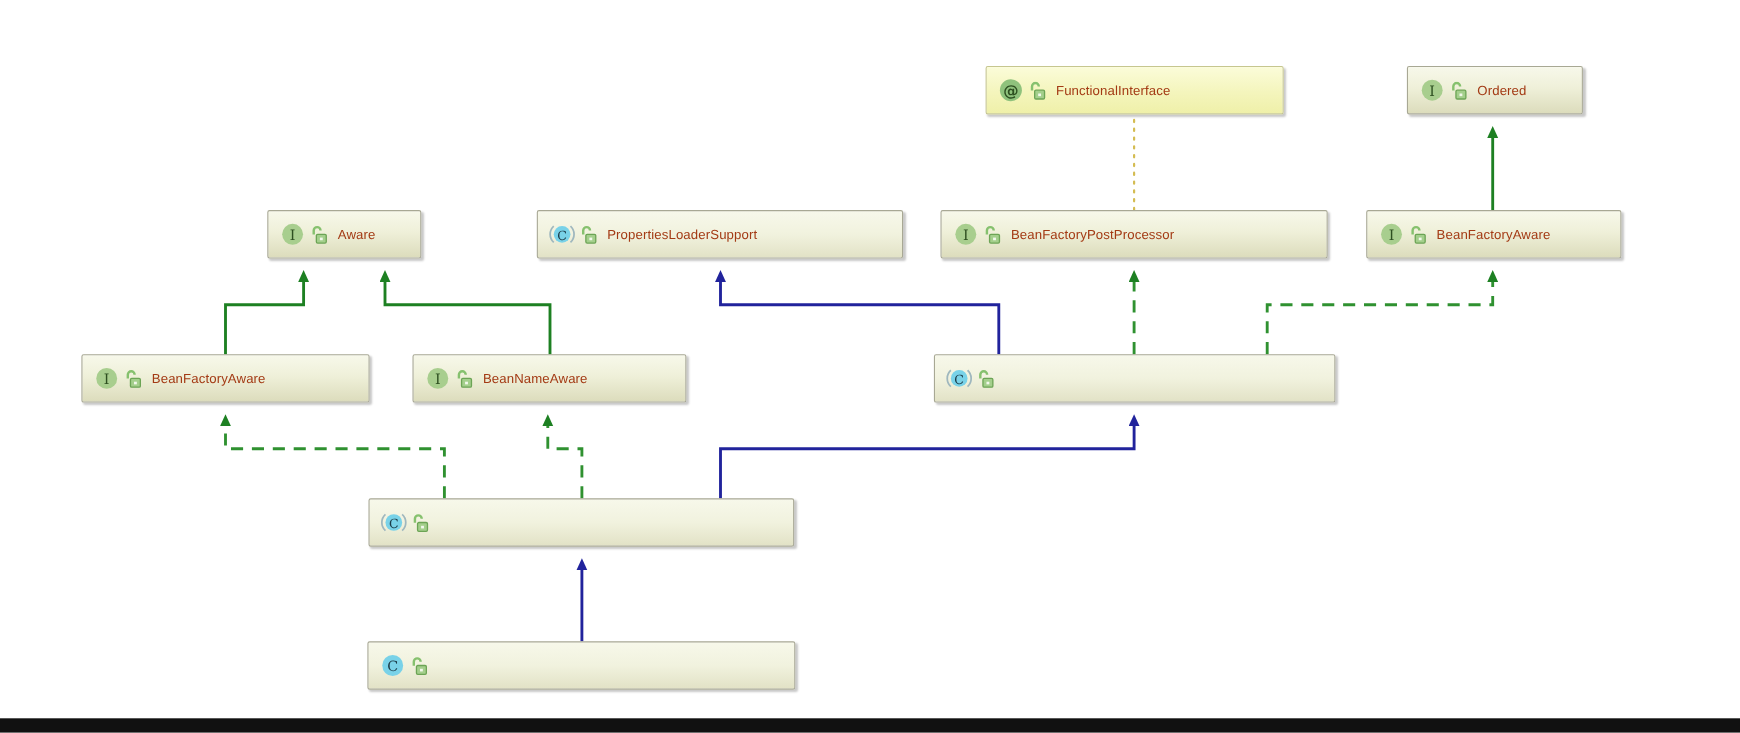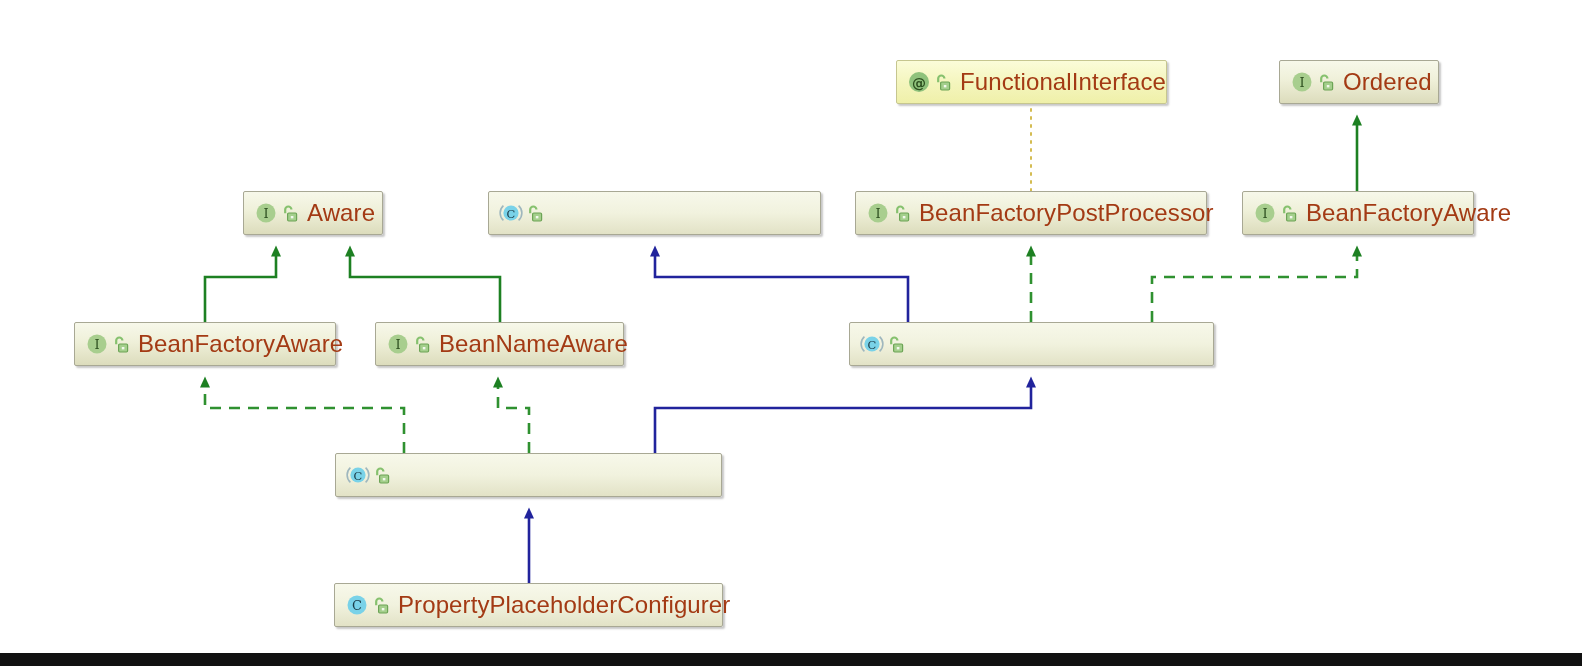--- a/index.html
+++ b/index.html
@@ -44,21 +44,21 @@
     background: linear-gradient(to bottom, #f7f8ea 0%, #eff0d9 45%, #dcdcbc 100%);
   }
   .node.kind-class {
     background: linear-gradient(to bottom, #f7f8ea 0%, #f1f2de 50%, #e2e2c6 100%);
   }
   .node.kind-annotation {
     background: linear-gradient(to bottom, #fbfcd9 0%, #f4f5bc 55%, #eff0a9 100%);
     border-color: #c6c68f;
   }
   .node-label {
-    font-size: 24px;
+    font-size: 12px;
     color: #a33a14;
     letter-spacing: 0.1px;
     line-height: 1;
   }
   .kind-icon {
     flex: 0 0 auto;
     width: 24px;
     height: 24px;
     margin-right: 3px;
     position: relative;
@@ -204,20 +204,21 @@
         <text x="12" y="16.8" text-anchor="middle" font-family="DejaVu Serif, serif" font-size="11.5" fill="#1b3b47">C</text>
       </svg>
     </span>
     <span class="lock-icon">
       <svg width="17" height="18" viewBox="0 0 17 18" xmlns="http://www.w3.org/2000/svg">
         <path d="M4.2,8.2 L4.2,4.6 A3.1,3.1 0 0 1 10.4,4.6" fill="none" stroke="#86c16e" stroke-width="2.2"></path>
         <rect x="6.6" y="8.0" width="9" height="8" rx="1.2" fill="#a4cf8c" stroke="#6ca455" stroke-width="1.2"></rect>
         <rect x="9.8" y="11.0" width="2.6" height="2.4" fill="#f2f8ec"></rect>
       </svg>
     </span>
+    <span class="node-label">PropertiesLoaderSupport</span>
   </div>
 
   <div class="node kind-interface" style="left:855px; top:191px; width:352px;">
     <span class="kind-icon">
       <svg width="24" height="24" viewBox="0 0 24 24" xmlns="http://www.w3.org/2000/svg">
         <circle cx="12" cy="12" r="9.5" fill="#a8ce8e"></circle>
         <text x="12" y="17" text-anchor="middle" font-family="DejaVu Serif, serif" font-size="13" fill="#2d4f20">I</text>
       </svg>
     </span>
     <span class="lock-icon">
@@ -324,18 +325,17 @@
         <text x="12" y="17" text-anchor="middle" font-family="DejaVu Serif, serif" font-size="13" fill="#1b3b47">C</text>
       </svg>
     </span>
     <span class="lock-icon">
       <svg width="17" height="18" viewBox="0 0 17 18" xmlns="http://www.w3.org/2000/svg">
         <path d="M4.2,8.2 L4.2,4.6 A3.1,3.1 0 0 1 10.4,4.6" fill="none" stroke="#86c16e" stroke-width="2.2"></path>
         <rect x="6.6" y="8.0" width="9" height="8" rx="1.2" fill="#a4cf8c" stroke="#6ca455" stroke-width="1.2"></rect>
         <rect x="9.8" y="11.0" width="2.6" height="2.4" fill="#f2f8ec"></rect>
       </svg>
     </span>
-    <span class="node-label">PropertyPlaceholderConfigurer</span>
   </div>
 
 </div>
 
 <div id="bottom-bar"></div>
 
 </body></html>

